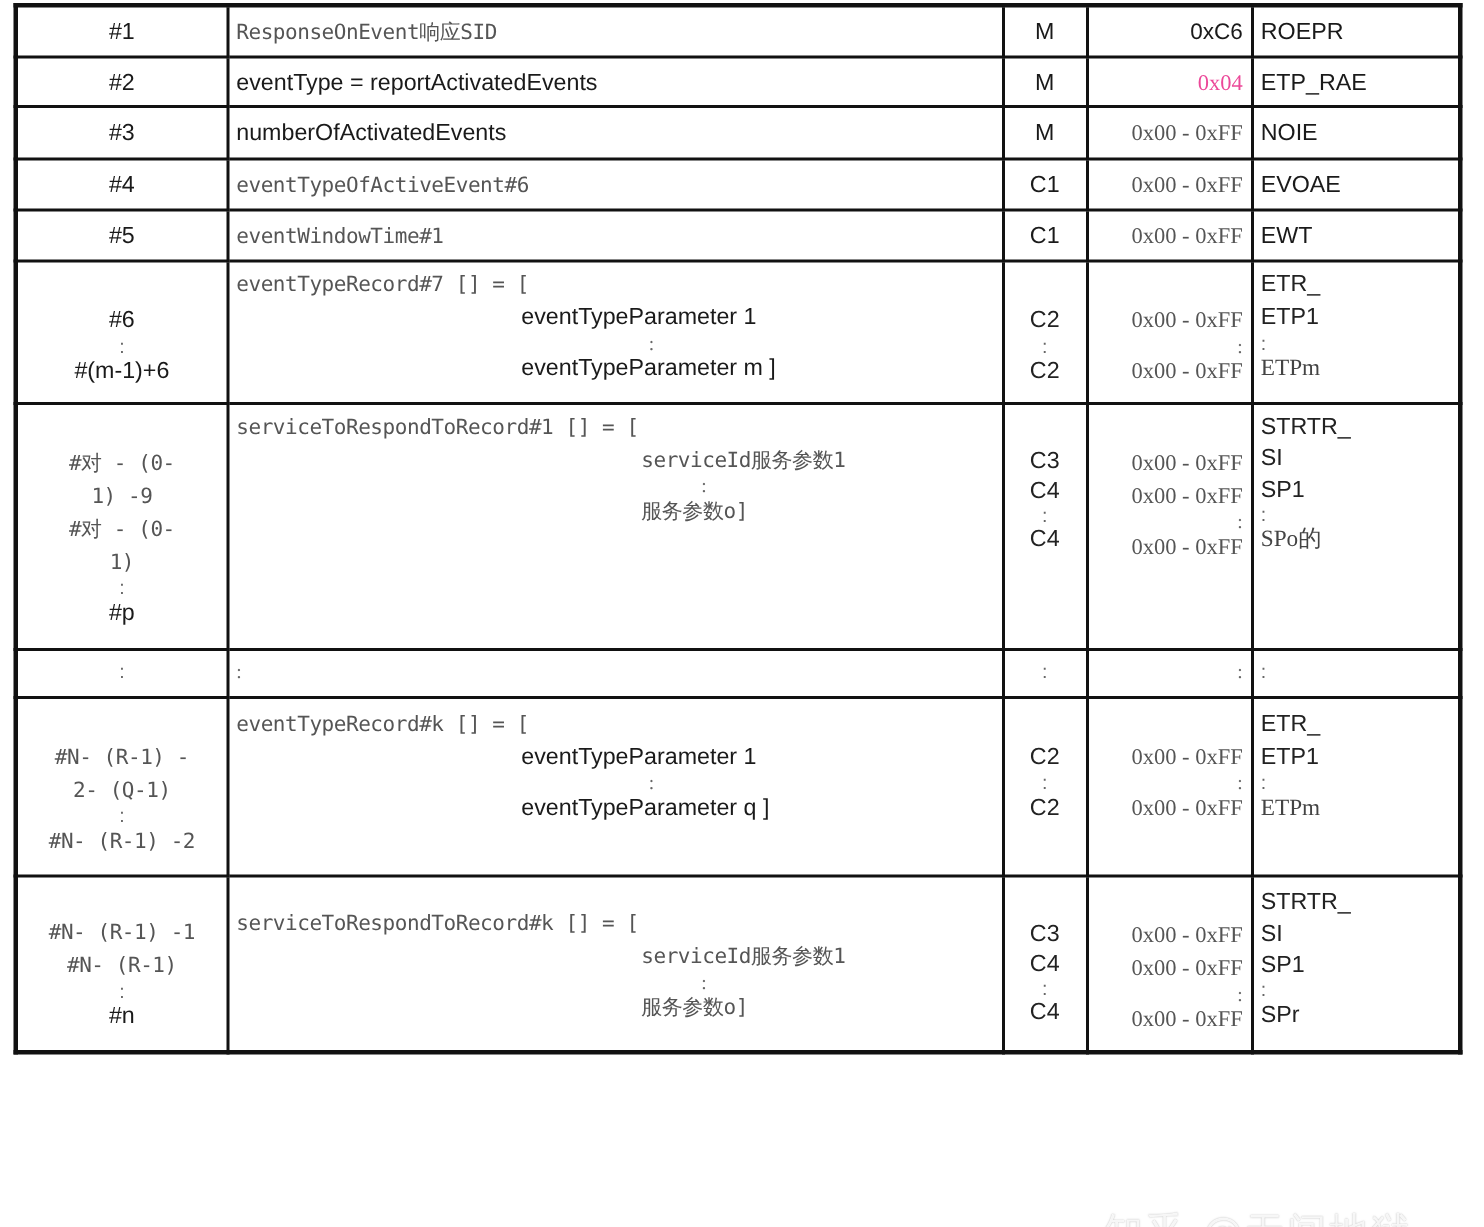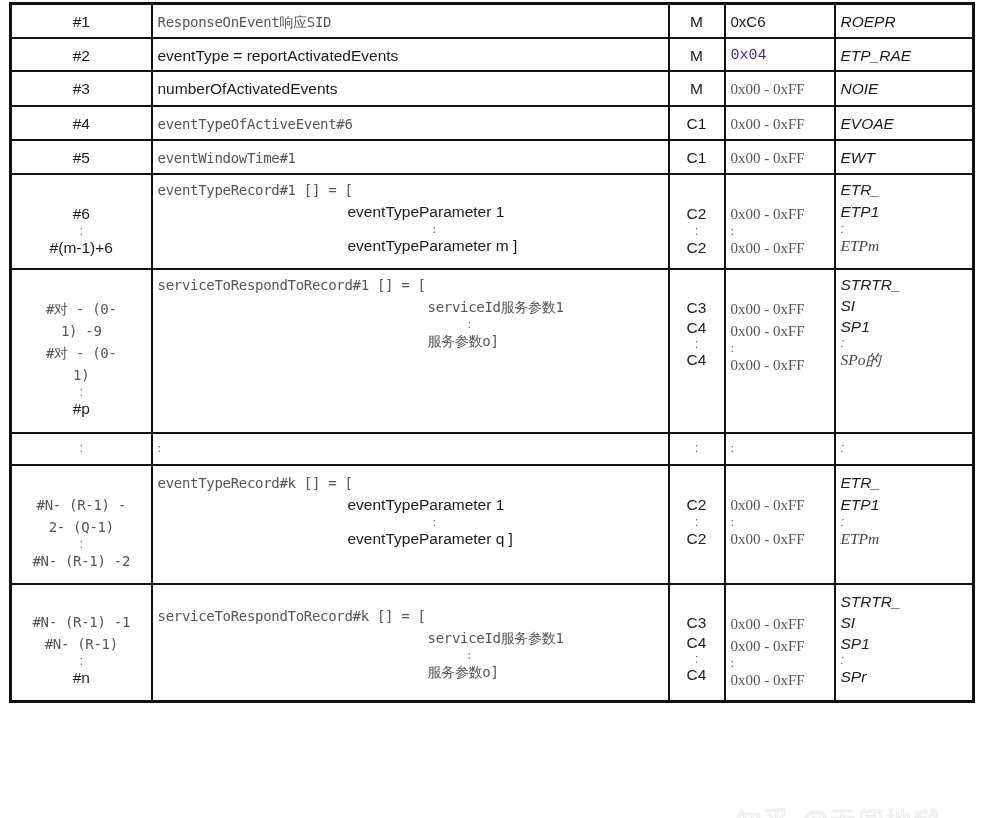--- a/index.html
+++ b/index.html
@@ -14,22 +14,22 @@
     border: 2px solid #111;
     padding: 0 5px;
     vertical-align: top;
     color: #222;
     font-size: 15.5px;
     line-height: 22px;
     overflow: hidden;
   }
   .tbl td.c1 { text-align: center; font-family: "Liberation Sans", sans-serif; }
   .tbl td.c3 { text-align: center; font-family: "Liberation Sans", sans-serif; }
-  .tbl td.c4 { text-align: left; }
-  .tbl td.c5 { font-family: "Liberation Sans", sans-serif; font-style: italic; }
+  .tbl td.c4 { text-align: right; }
+  .tbl td.c5 { font-family: "Liberation Sans", sans-serif; }
   .sans { font-family: "Liberation Sans", sans-serif; color: #1a1a1a; }
   .serif { font-family: "Liberation Serif", serif; color: #555; }
   .mono { font-family: "DejaVu Sans Mono", monospace; color: #555; font-size: 14px; letter-spacing: -0.3px; }
   .ln { display: block; white-space: nowrap; }
   .dot { display: block; line-height: 12px; color: #666; font-size: 13px; }
   .indent { padding-left: 190px; }
   .indent2 { padding-left: 270px; }
   .c4 .ln { font-family: Liberation Serif, serif; color: #555; font-size: 15px; }
   .wm {
     position: absolute; left: 736px; top: 760px;
@@ -75,21 +75,21 @@
       <td class="c1">
           <span class="ln sans ctr-pad">#2</span>
         </td>
       <td>
           <span class="ln sans ctr-pad">eventType = reportActivatedEvents</span>
         </td>
       <td class="c3">
           <span class="ln sans ctr-pad">M</span>
         </td>
       <td class="c4">
-          <span class="ln ctr-pad" style="font-family:Liberation Mono, monospace;color:#4c1d95">0x04</span>
+          <span class="ln ctr-pad" style="font-family:Liberation Serif, serif;color:#ec4899">0x04</span>
         </td>
       <td class="c5">
           <span class="ln sans ctr-pad">ETP_RAE</span>
         </td>
     </tr>
 
     <tr style="height:35px">
       <td class="c1">
           <span class="ln sans ctr-pad">#3</span>
         </td>
@@ -143,21 +143,21 @@
         </td>
     </tr>
 
     <tr style="height:95px">
       <td class="c1" style="padding-top:28px">
         <span class="ln sans">#6</span>
         <span class="dot">:</span>
         <span class="ln sans">#(m-1)+6</span>
       </td>
       <td style="padding-top:4px">
-        <span class="ln mono">eventTypeRecord#1 [] = [</span>
+        <span class="ln mono">eventTypeRecord#7 [] = [</span>
         <span class="ln sans indent">eventTypeParameter 1</span>
         <span class="dot" style="padding-left:275px">:</span>
         <span class="ln sans indent">eventTypeParameter m ]</span>
       </td>
       <td class="c3" style="padding-top:28px">
         <span class="ln">C2</span>
         <span class="dot">:</span>
         <span class="ln">C2</span>
       </td>
       <td class="c4" style="padding-top:28px">

